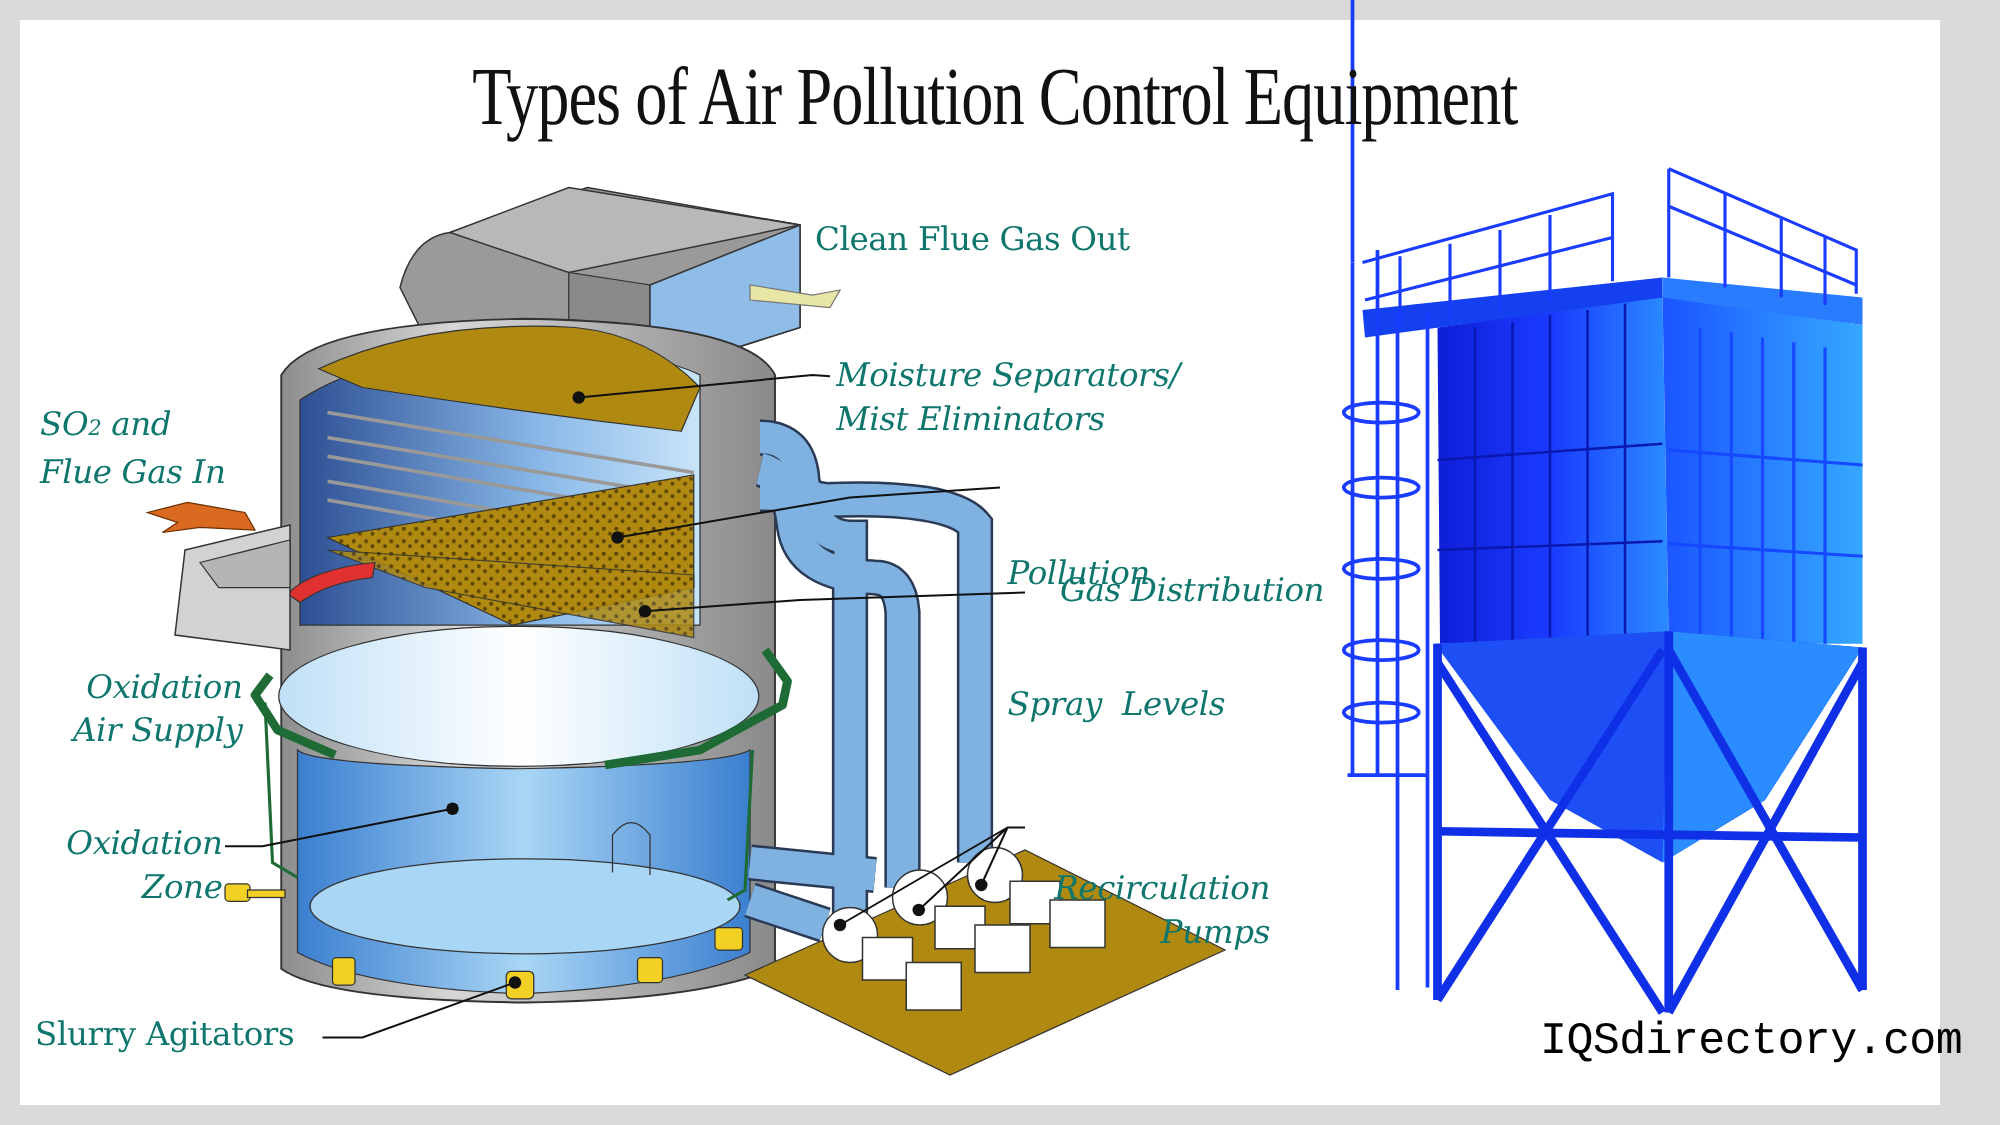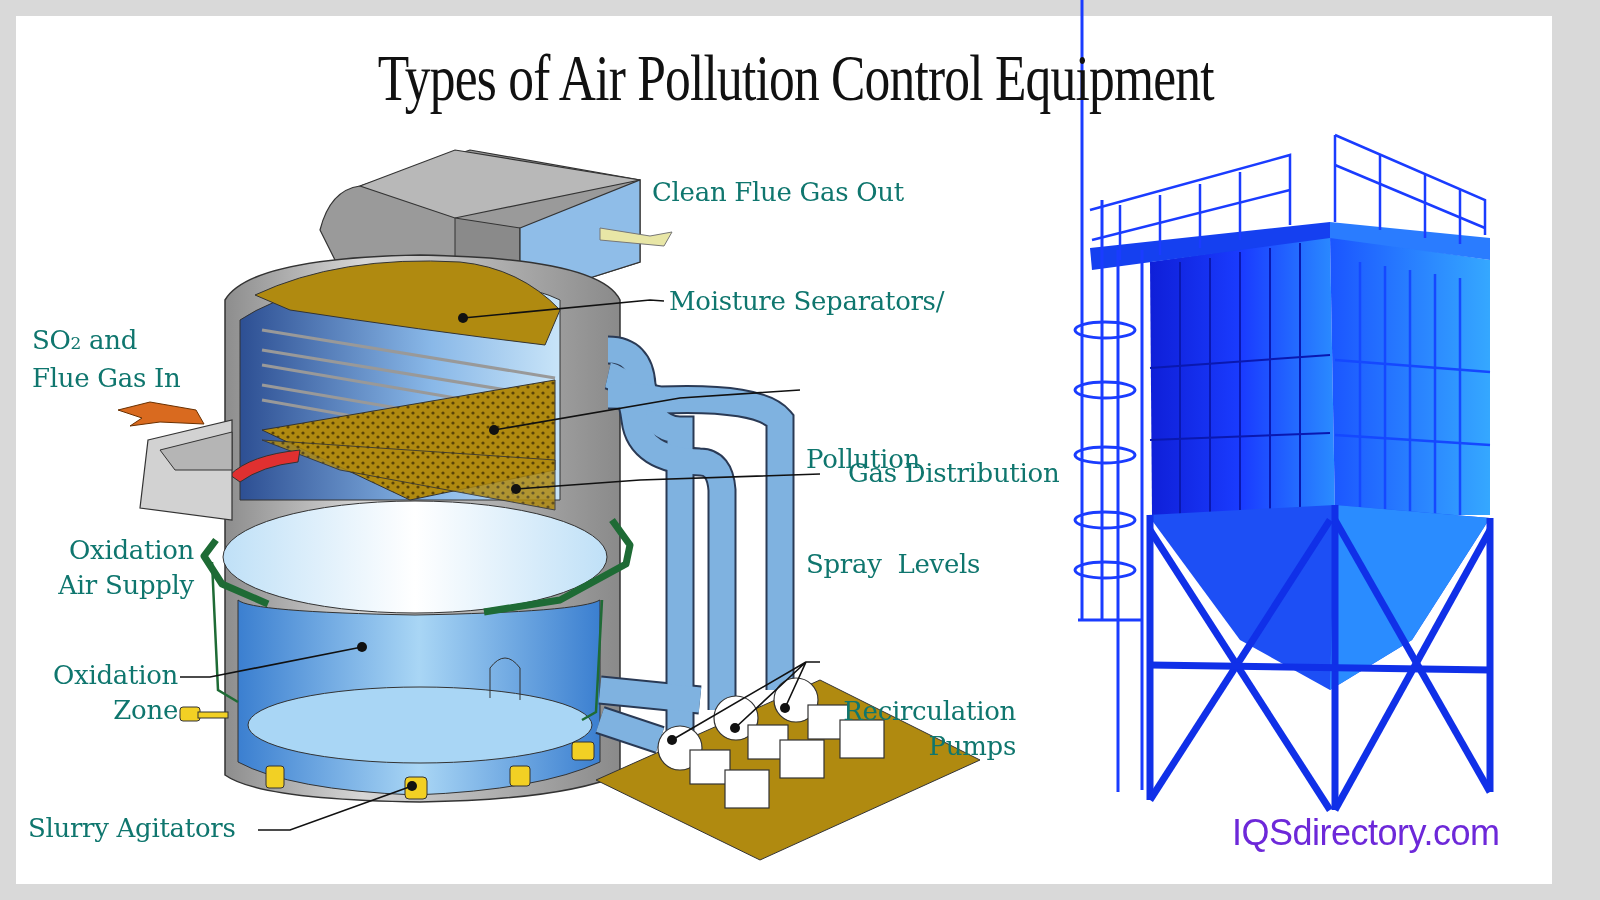--- a/index.html
+++ b/index.html
@@ -25,26 +25,26 @@
       letter-spacing: -1px;
     }
     .lbl {
       position: absolute;
       font-family: "DejaVu Serif", serif;
       font-size: 26px; line-height: 35px;
       color: #0f766e;
       white-space: nowrap;
       letter-spacing: -0.3px;
     }
-    .lbl .l { display: block; }
+    .lbl .l { display: block; font-style: italic; }
     .center { text-align: right; }
     .brand {
       position: absolute; left: 1232px; top: 812px;
-      font-family: Liberation Sans, sans-serif;
-      font-size: 36px; color: #6d28d9;
+      font-family: Liberation Mono, monospace;
+      font-size: 36px; color: #000000;
       letter-spacing: -0.5px;
     }
     svg.art { position: absolute; left: 0; top: 0; }
   </style>
 </head>
 <body>
 
 <div class="panel"></div>
 
 <svg class="art" width="1600" height="900" viewBox="0 0 1600 900">
@@ -250,20 +250,21 @@
     </g>
   </g>
 </svg>
 
 <div class="title">Types of Air Pollution Control Equipment</div>
 
 <div class="lbl" style="left:652px; top:175px;">Clean Flue Gas Out</div>
 
 <div class="lbl" style="left:669px; top:284px;">
   <span class="l">Moisture Separators/</span>
+  <span class="l">Mist Eliminators</span>
 </div>
 
 <div class="lbl" style="left:806px; top:372px; white-space:pre;">
   <span class="l">Pollution</span>
   <span class="l" style="white-space:pre;">Spray  Levels</span>
 </div>
 
 <div class="lbl" style="left:826px; top:456px;margin-left:22px;">
   <span class="l">Gas Distribution</span>
 </div>

